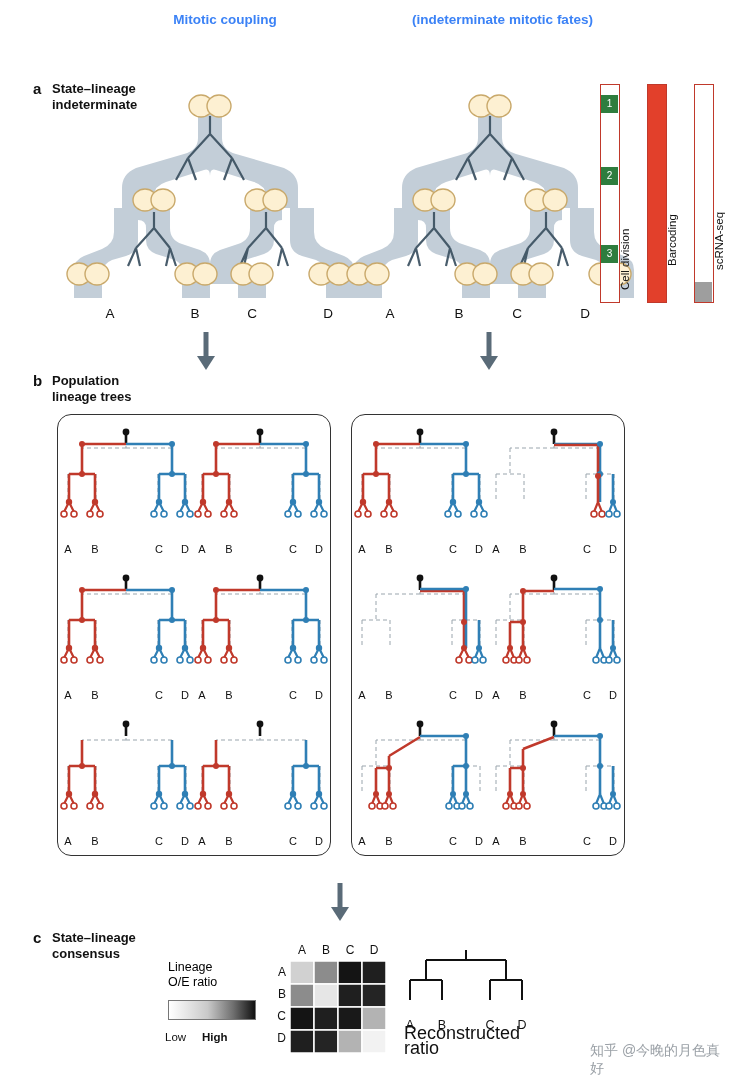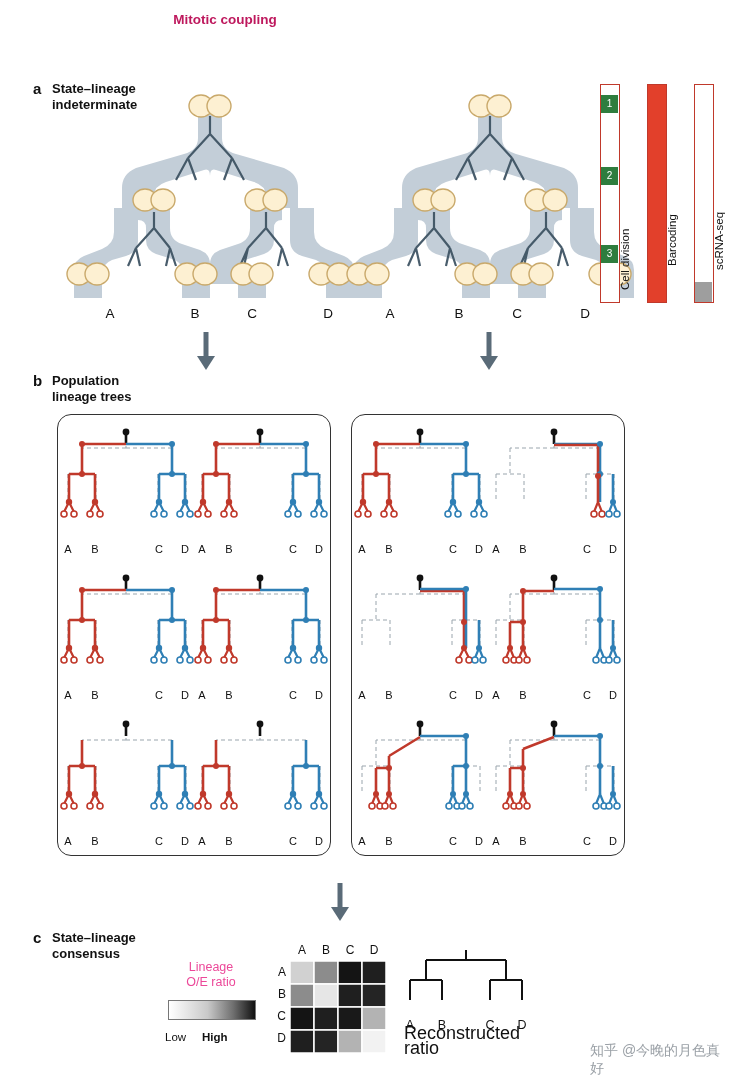--- a/index.html
+++ b/index.html
@@ -5,21 +5,21 @@
   html,body{margin:0;padding:0;}
   body{
     width:734px;height:1080px;position:relative;
     background:#ffffff;
     font-family:"Liberation Sans", sans-serif;
     color:#111;
     overflow:hidden;
   }
   .abs{position:absolute;}
   .hdr{
-    font-size:13.5px;font-weight:bold;text-align:center;line-height:16px;color:#be185d;
+    font-size:13.5px;font-weight:bold;text-align:center;line-height:16px;color:#3b82f6;
   }
   .panel-letter{
     font-size:15px;font-weight:bold;color:#111;
   }
   .panel-title{
     font-size:13px;font-weight:bold;line-height:16px;color:#111;
   }
   .leaf-label{
     font-size:13.5px;color:#111;text-align:center;
   }
@@ -27,35 +27,36 @@
     font-size:11px;color:#111;text-align:center;
   }
   .vbar-label{
     font-size:11.5px;color:#111;white-space:nowrap;
     transform-origin:left top;
   }
   .roundbox{
     border:1.4px solid #333;border-radius:14px;background:#fff;
   }
   .matrix-row-lbl{font-size:12px;color:#111;text-align:right;}
-  .legend-txt{font-size:12.5px;color:#ec4899;line-height:15px;text-align:center;}
+  .legend-txt{font-size:12.5px;color:#000000;line-height:15px;text-align:left;}
   .legend-small{font-size:11.5px;color:#111;}
   .recon-txt{font-size:18px;color:#111;text-align:left;line-height:15px;}
   .watermark{
     font-size:14px;color:#9aa0a6;
   }
   svg{display:block;overflow:visible;}
 </style>
 </head>
 <body>
 
 <div class="abs hdr" style="left:110px;top:12px;width:230px;">
   <div>Mitotic coupling</div>
 </div>
 <div class="abs hdr" style="left:375px;top:12px;width:255px;">
+  <div>(indeterminate mitotic fates)</div>
 </div>
 
 <div class="abs panel-letter" style="left:33px;top:80px;">a</div>
 <div class="abs panel-title" style="left:52px;top:81px;width:130px;">
   <div>State–lineage</div>
   <div>indeterminate</div>
 </div>
 
 <div class="abs" style="left:70px;top:88px;">
 <svg width="280" height="215" viewBox="0 0 280 215">

